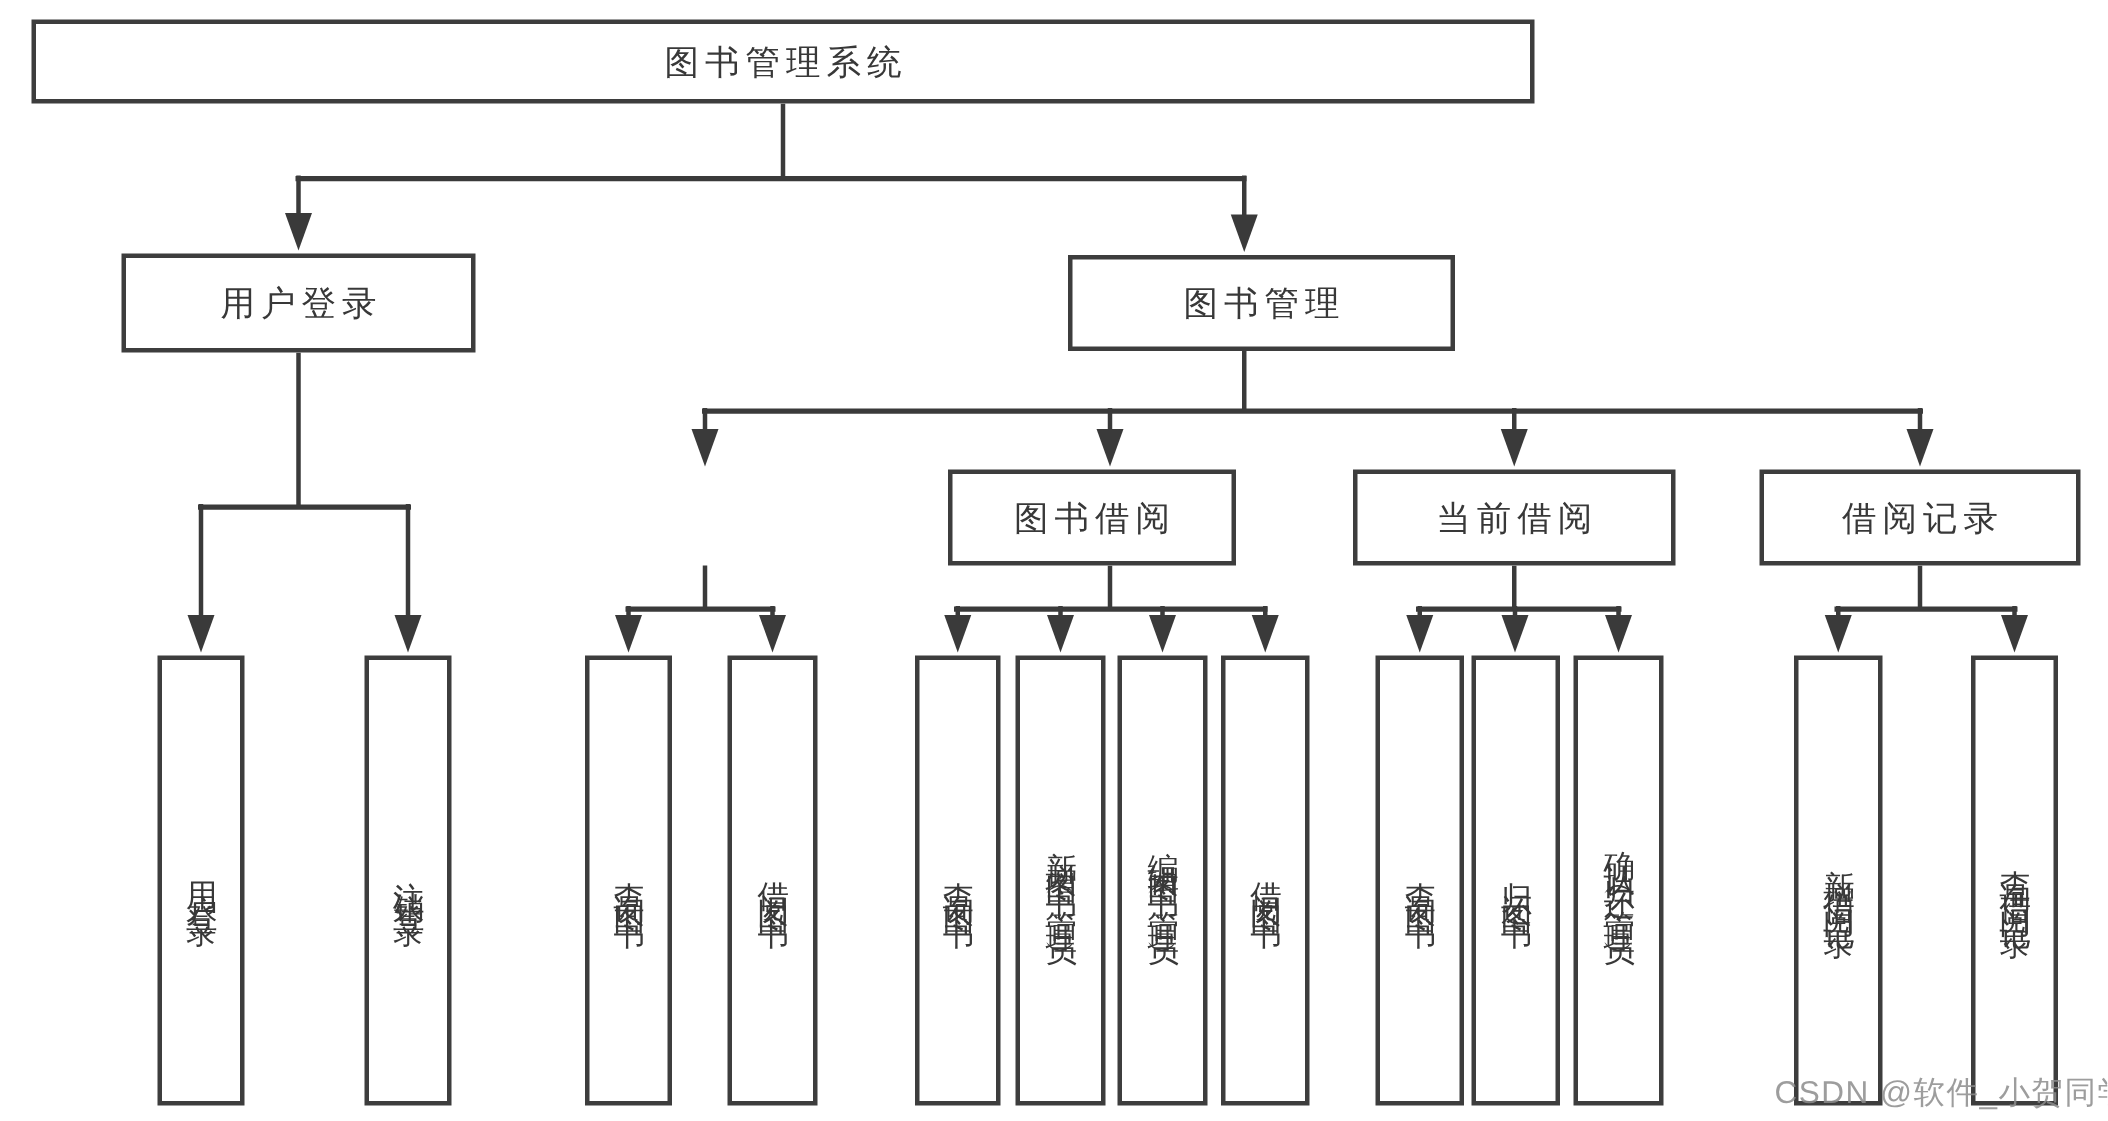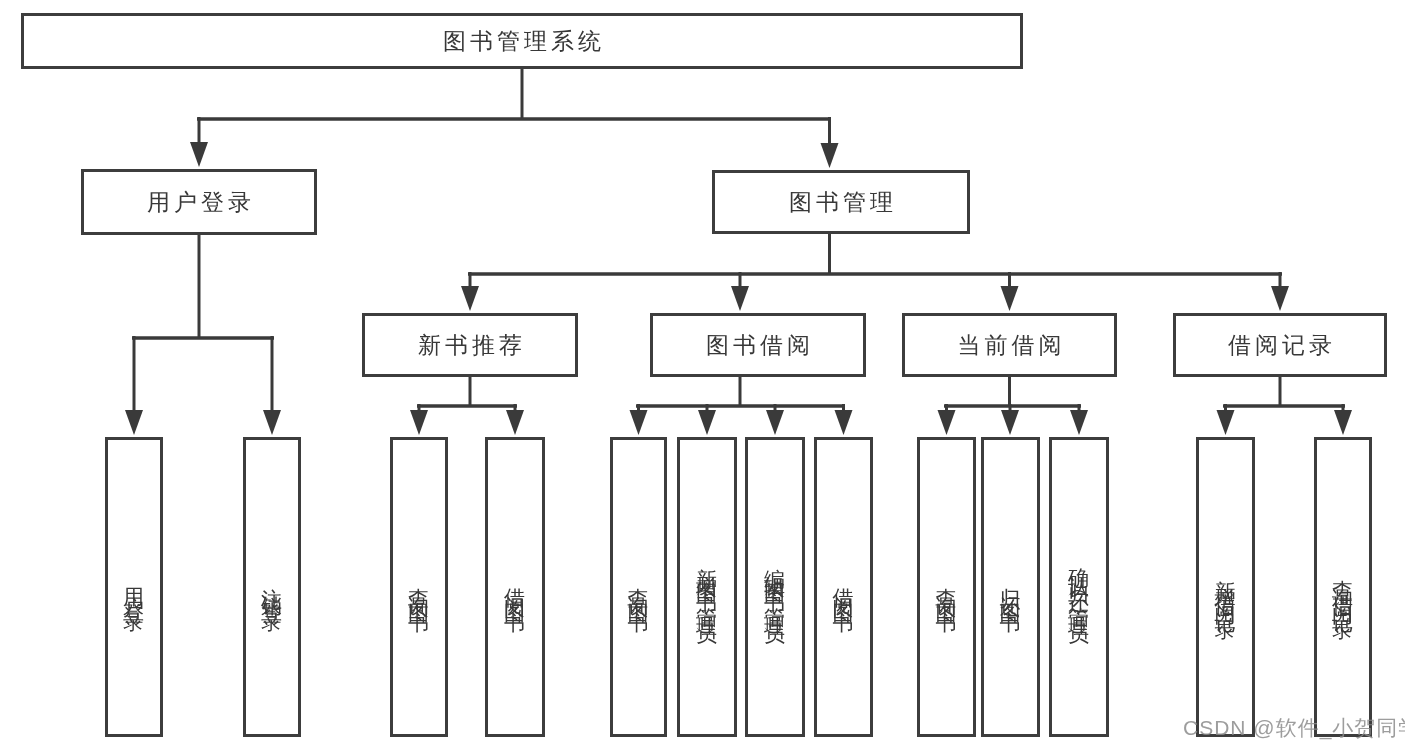--- a/index.html
+++ b/index.html
@@ -137,24 +137,21 @@
     <span class="hlabel">图书管理系统</span>
   </div>
 
   <div class="node lvl2a">
     <span class="hlabel">用户登录</span>
   </div>
   <div class="node lvl2b">
     <span class="hlabel">图书管理</span>
   </div>
 
-  <div class="node lvl3" style="left:362px;width:216px;">
-    <span class="hlabel">新书推荐</span>
-  </div>
-  <div class="node lvl3" style="left:632px;width:216px;margin-left:18px;">
+  <div class="node lvl3" style="left:632px;width:192px;">
     <span class="hlabel">图书借阅</span>
   </div>
   <div class="node lvl3" style="left:902px;width:215px;">
     <span class="hlabel">当前借阅</span>
   </div>
   <div class="node lvl3" style="left:1173px;width:214px;">
     <span class="hlabel">借阅记录</span>
   </div>
 
   <div class="node leaf" style="left:105px;width:58px;">

